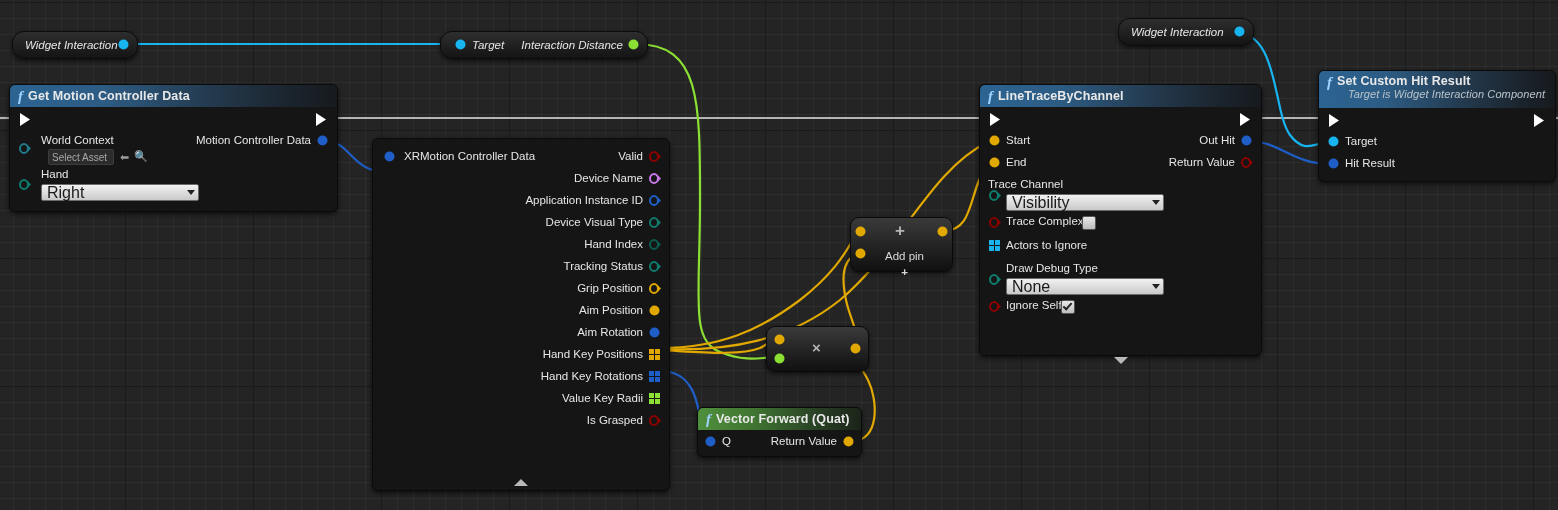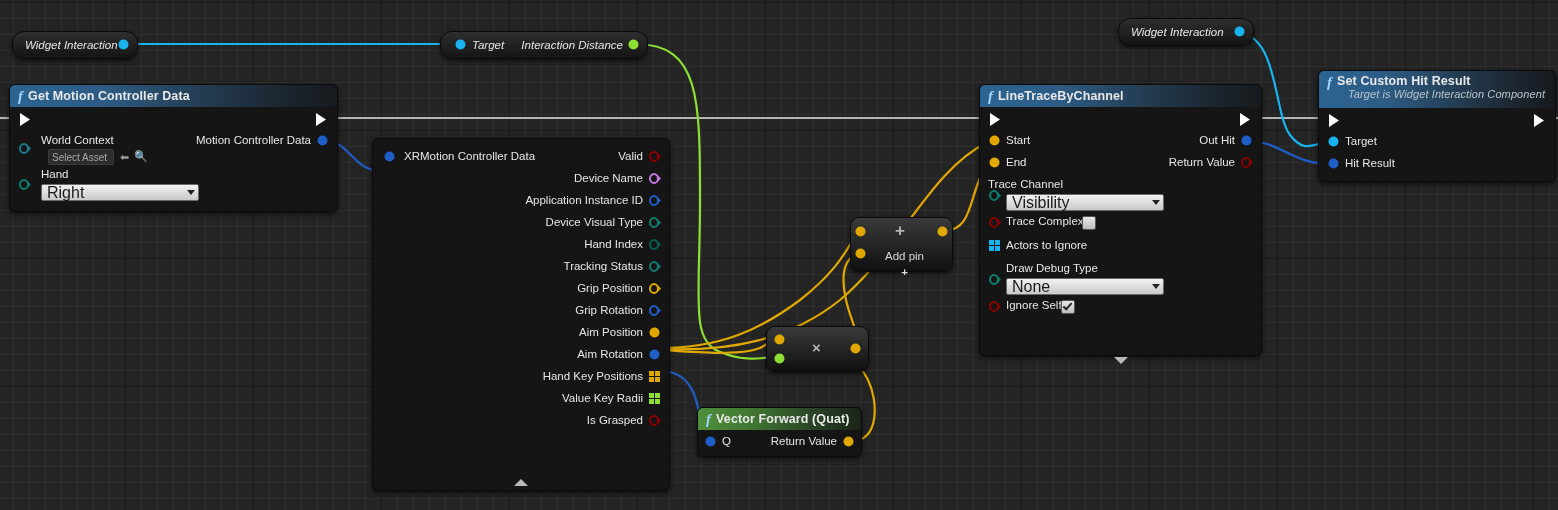--- a/index.html
+++ b/index.html
@@ -292,29 +292,20 @@
       <div class="row right">
         <span class="lbl" style="margin-right:6px;">Grip Position</span>
         <span class="pin" style="margin-right:9px;">
           <svg width="12" height="11">
               <ellipse cx="5" cy="5.5" rx="4" ry="4.5" fill="none" stroke="#e0a800" stroke-width="2"></ellipse>
               <polygon points="9,2.5 12,5.5 9,8.5" fill="#e0a800"></polygon>
             </svg>
         </span>
       </div>
 
-      <div class="row right">
-        <span class="lbl" style="margin-right:6px;">Grip Rotation</span>
-        <span class="pin" style="margin-right:9px;">
-          <svg width="12" height="11">
-              <ellipse cx="5" cy="5.5" rx="4" ry="4.5" fill="none" stroke="#1f5ec7" stroke-width="2"></ellipse>
-              <polygon points="9,2.5 12,5.5 9,8.5" fill="#1f5ec7"></polygon>
-            </svg>
-        </span>
-      </div>
 
       <div class="row right">
         <span class="lbl" style="margin-right:6px;margin-left:16px;">Aim Position</span>
         <span class="pin" style="margin-right:9px;">
           <svg width="11" height="11">
               <circle cx="5.5" cy="5.5" r="5" fill="#e0a800"></circle>
             </svg>
         </span>
       </div>
 
@@ -330,20 +321,29 @@
       <div class="row right">
         <span class="lbl" style="margin-right:6px;">Hand Key Positions</span>
         <span class="arrgrid" style="margin-right:9px;">
           <i style="background:#e0a800"></i>
             <i style="background:#e0a800"></i>
             <i style="background:#e0a800"></i>
             <i style="background:#e0a800"></i>
         </span>
       </div>
 
+      <div class="row right">
+        <span class="lbl" style="margin-right:6px;">Hand Key Rotations</span>
+        <span class="arrgrid" style="margin-right:9px;">
+          <i style="background:#1f5ec7"></i>
+            <i style="background:#1f5ec7"></i>
+            <i style="background:#1f5ec7"></i>
+            <i style="background:#1f5ec7"></i>
+        </span>
+      </div>
 
       <div class="row right">
         <span class="lbl" style="margin-right:6px;">Value Key Radii</span>
         <span class="arrgrid" style="margin-right:9px;">
           <i style="background:#8ce033"></i>
             <i style="background:#8ce033"></i>
             <i style="background:#8ce033"></i>
             <i style="background:#8ce033"></i>
         </span>
       </div>

